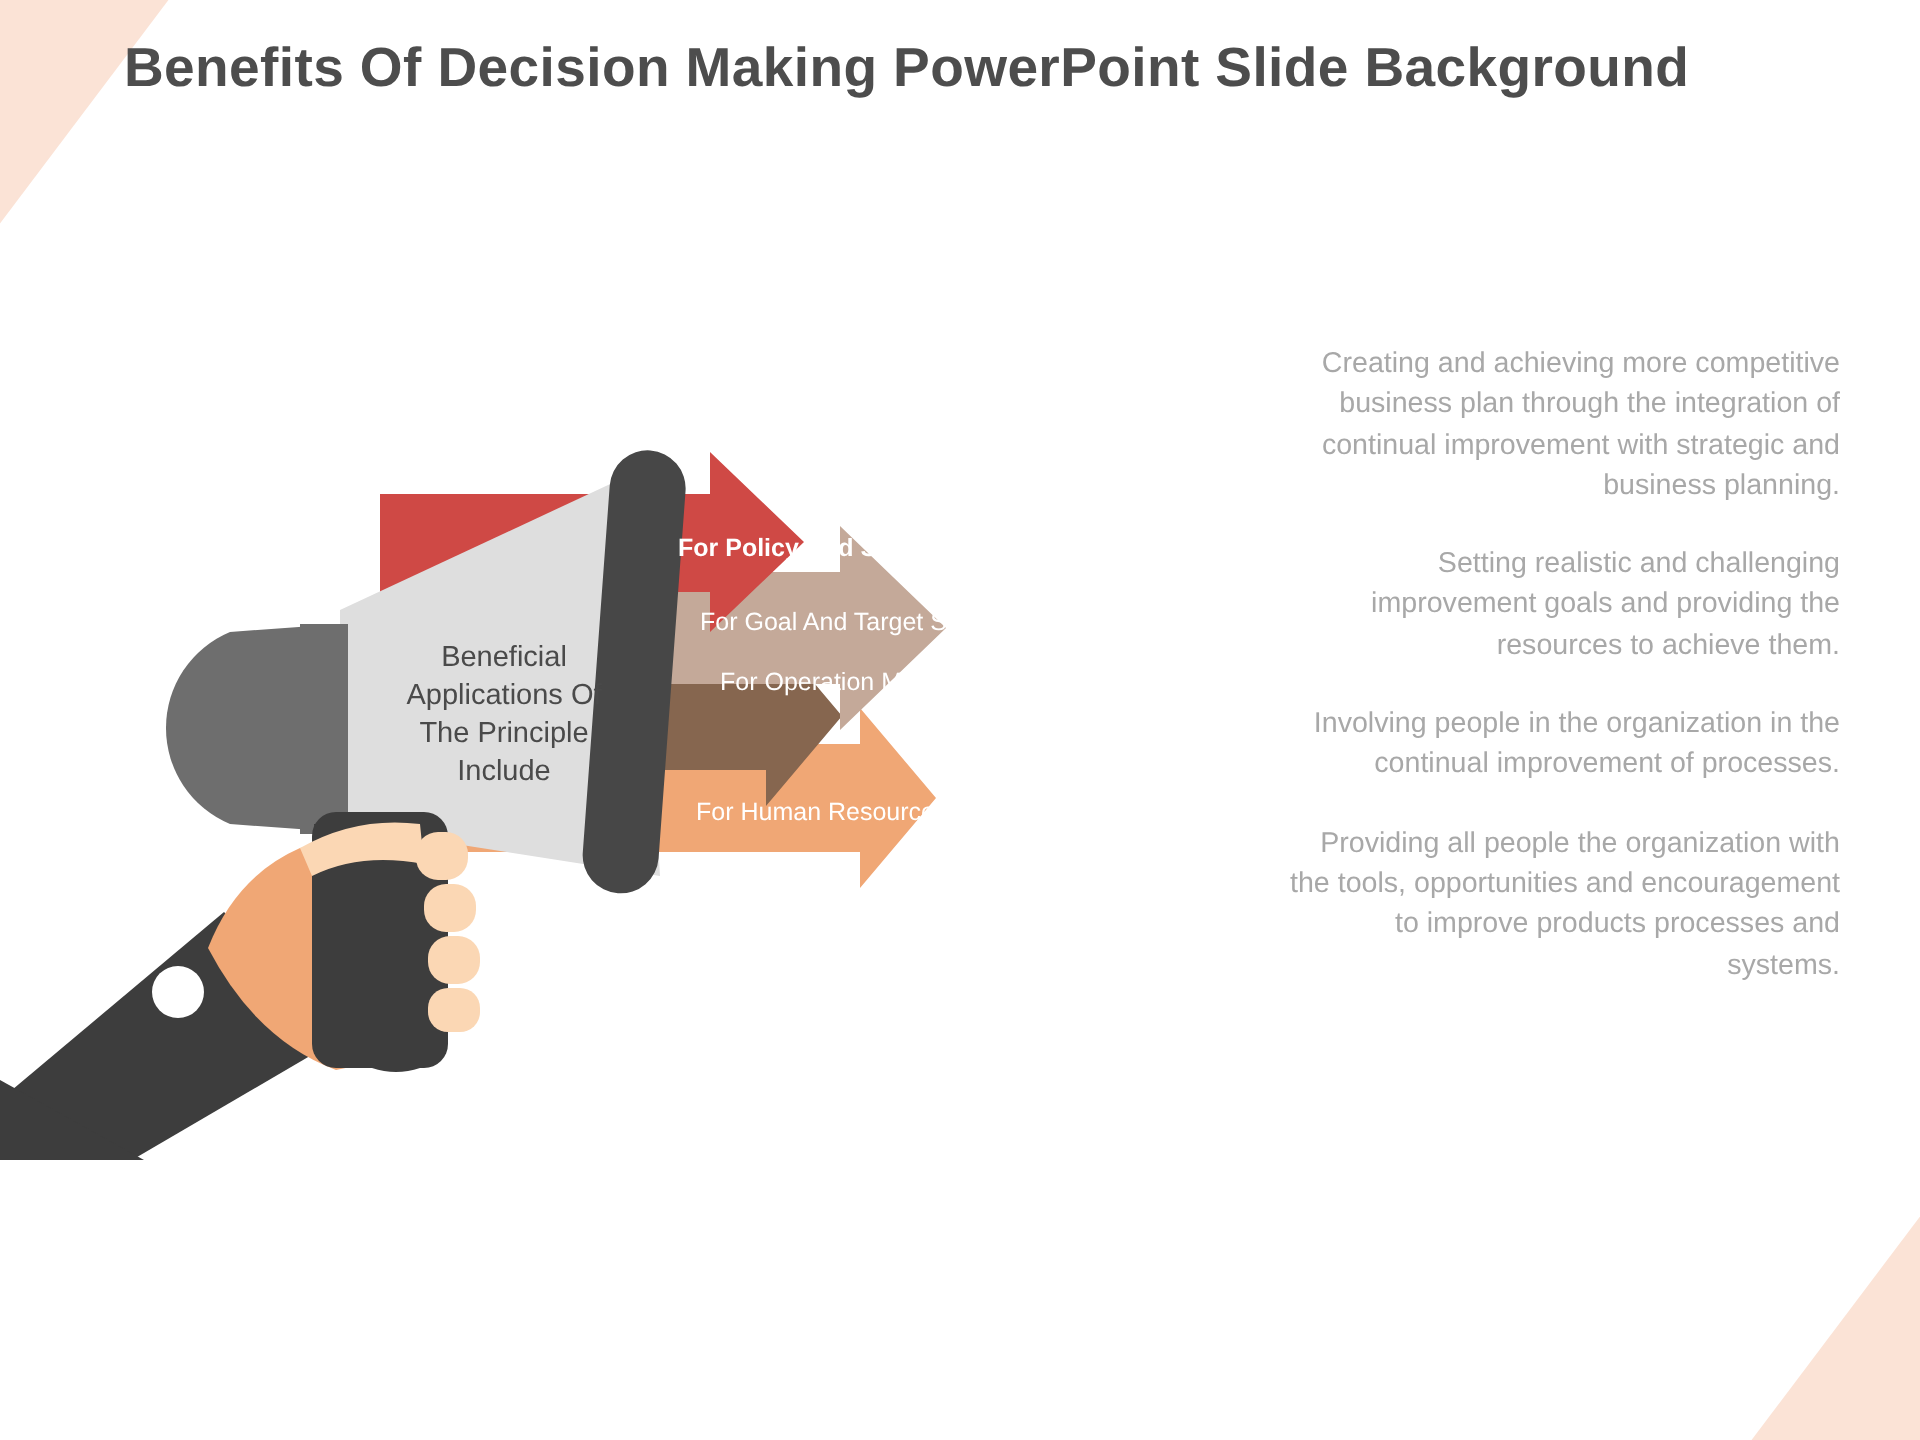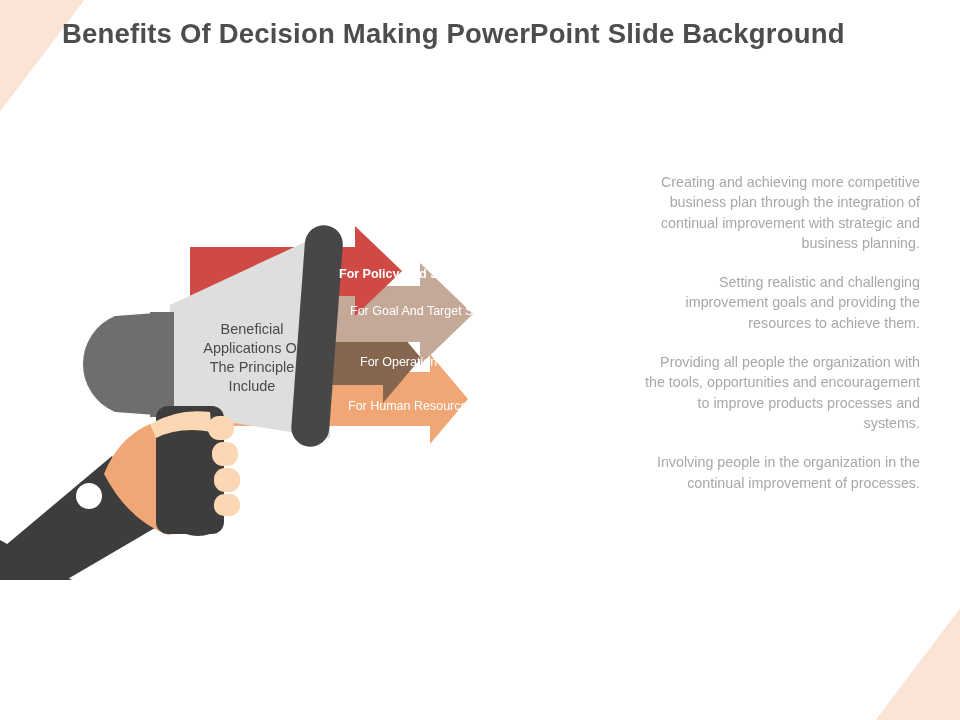--- a/index.html
+++ b/index.html
@@ -98,21 +98,21 @@
   
   .arrow-label {
     position: absolute;
     color: #ffffff;
     font-size: 12.5px;
     white-space: nowrap;
   }
   .arrow-label.bold { font-weight: bold; }
   .lbl-0 { left: 339px; top: 267px; }
   .lbl-1 { left: 350px; top: 304px; }
-  .lbl-2 { left: 360px; top: 355px; }
+  .lbl-2 { left: 360px; top: 334px; }
   .lbl-3 { left: 348px; top: 399px; }
 
   
   .text-column {
     position: absolute;
     left: 645px;
     top: 172px;
     width: 275px;
   }
   .para {
@@ -182,17 +182,17 @@
   </div>
 
   <div class="arrow-label bold lbl-0">For Policy And Strategy Formulation</div>
   <div class="arrow-label lbl-1">For Goal And Target Setting</div>
   <div class="arrow-label lbl-2">For Operation Management</div>
   <div class="arrow-label lbl-3">For Human Resource Management</div>
 
   <div class="text-column">
     <div class="para">Creating and achieving more competitive business plan through the integration of continual improvement with strategic and business planning.</div>
     <div class="para">Setting realistic and challenging improvement goals and providing the resources to achieve them.</div>
+    <div class="para">Involving people in the organization in the continual improvement of processes.</div>
     <div class="para">Providing all people the organization with the tools, opportunities and encouragement to improve products processes and systems.</div>
-    <div class="para">Involving people in the organization in the continual improvement of processes.</div>
   </div>
 
 </div>
 
 </body></html>

